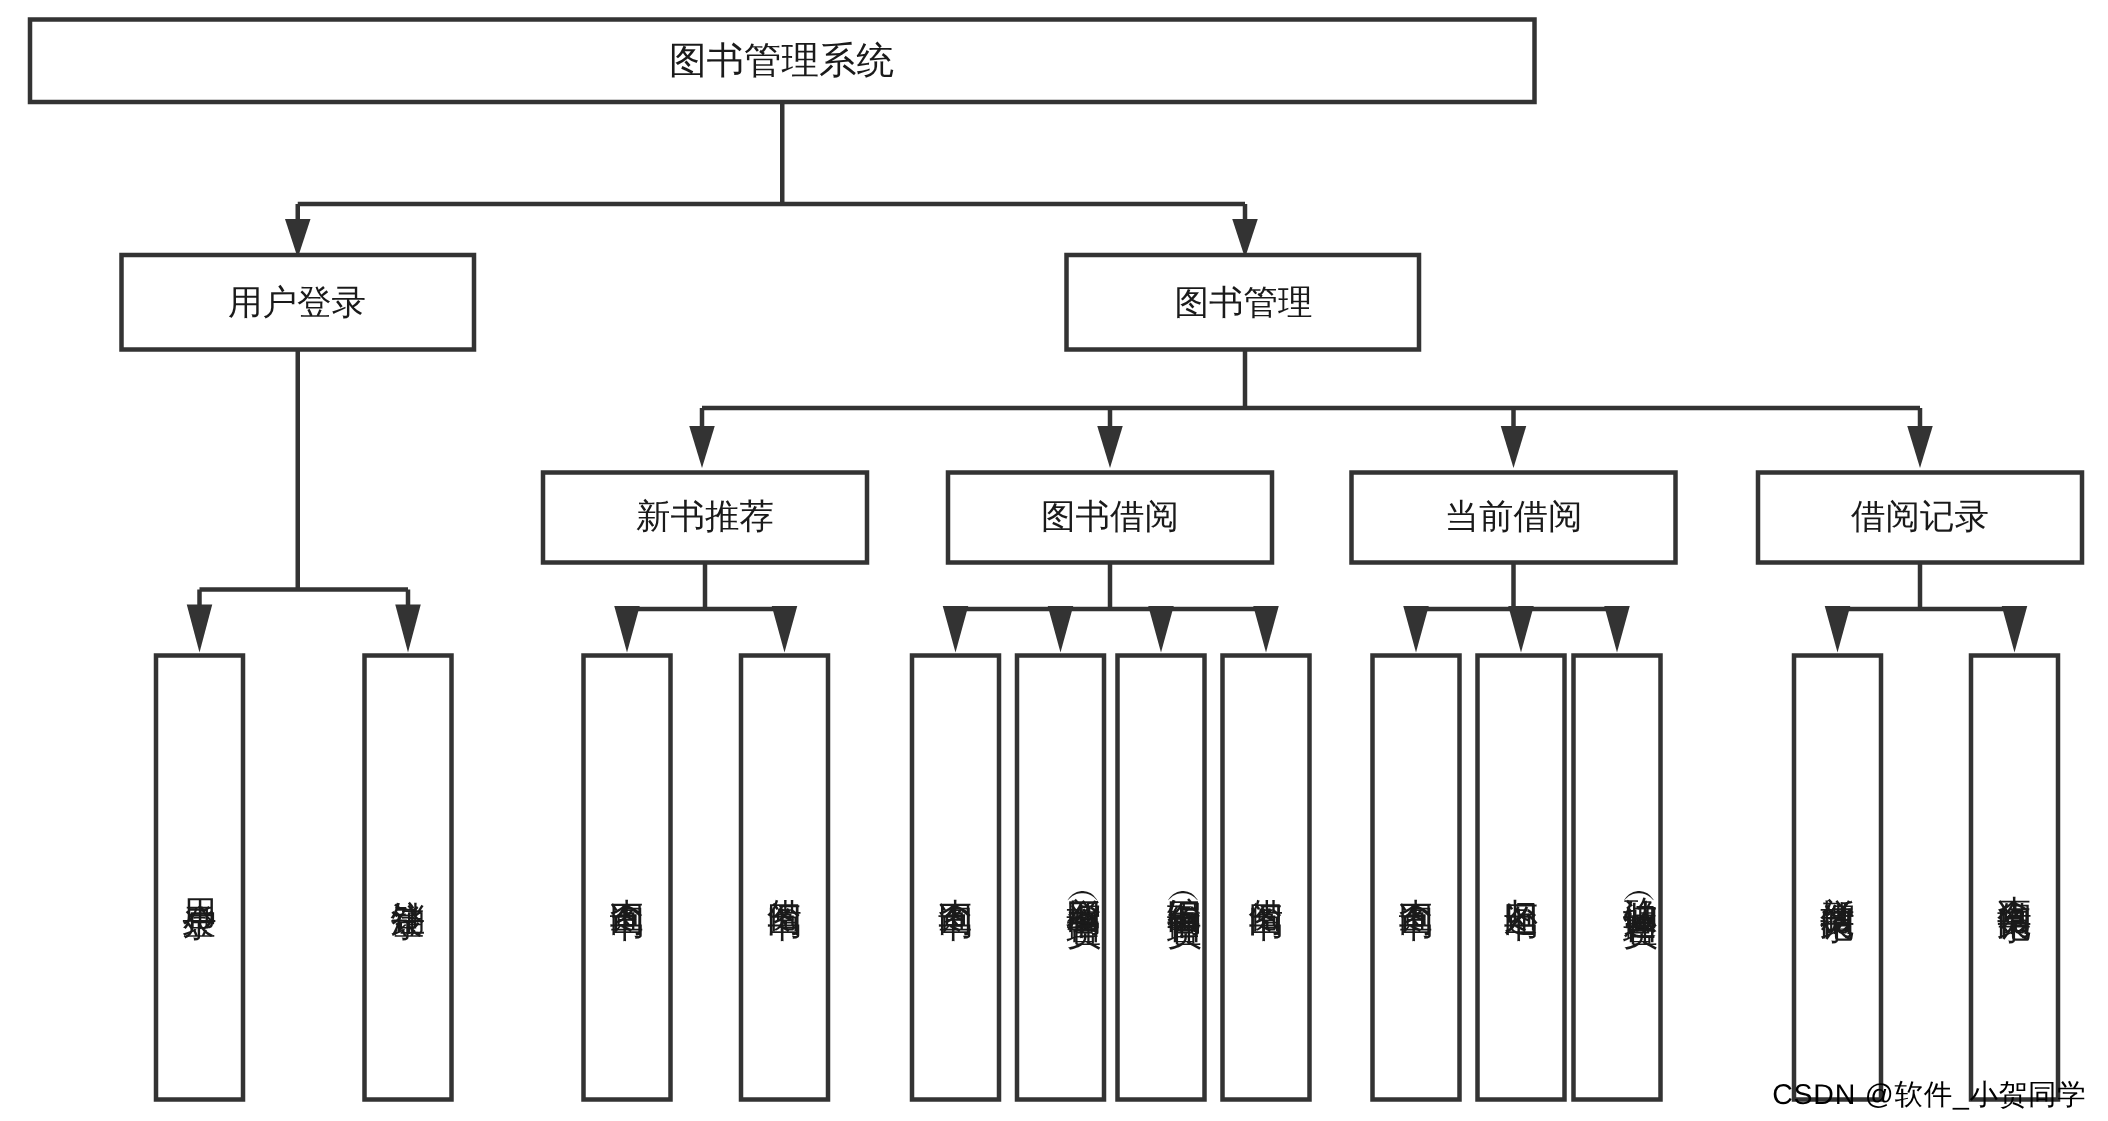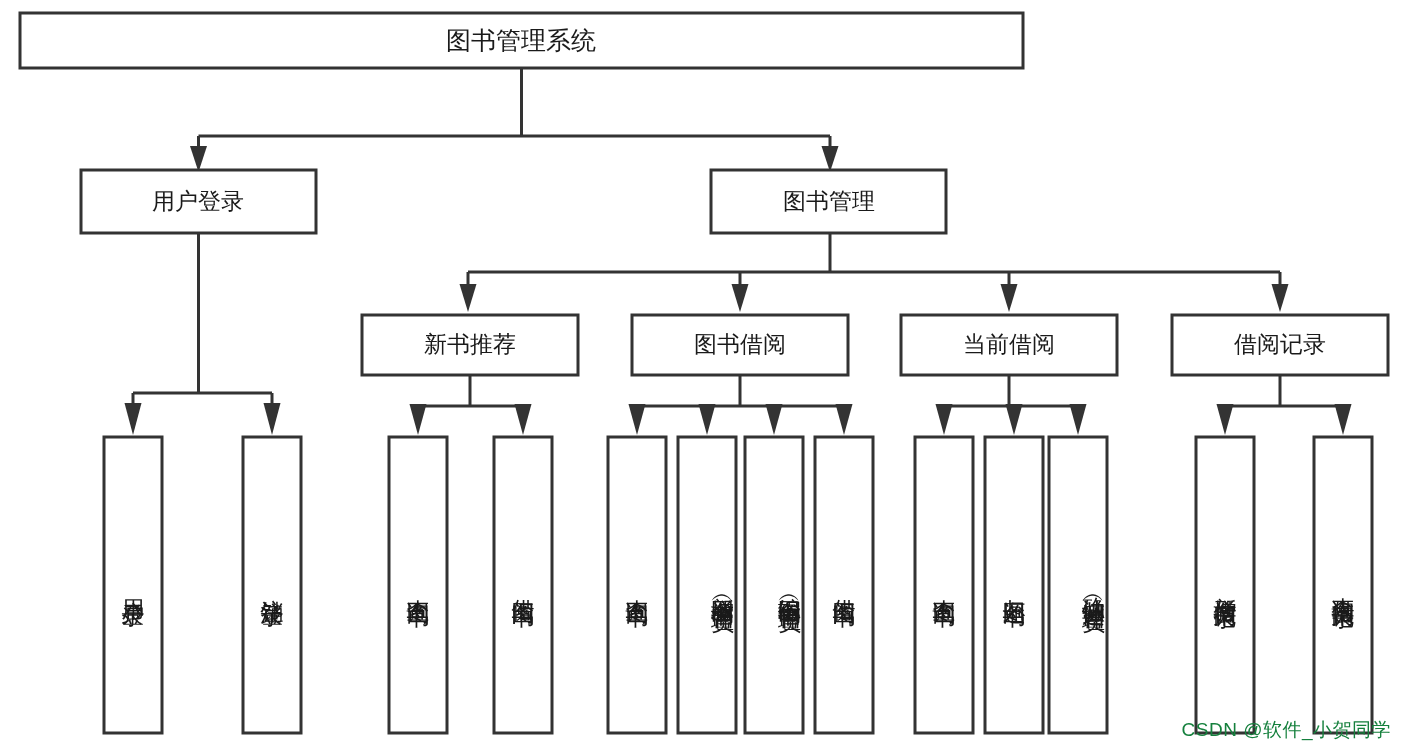--- a/index.html
+++ b/index.html
@@ -35,21 +35,21 @@
     align-items:center;
     justify-content:center;
     white-space:nowrap;
     user-select:none;
   }
   .watermark{
     position:absolute;
     right:14px;bottom:4px;
     font-family:"Liberation Sans","DejaVu Sans",sans-serif;
     font-size:19px;
-    color:#15803d;
+    color:#000000;
     letter-spacing:0.5px;
     white-space:nowrap;
     pointer-events:none;
   }
 </style>
 </head>
 <body>
 
 <div id="stage">
 

